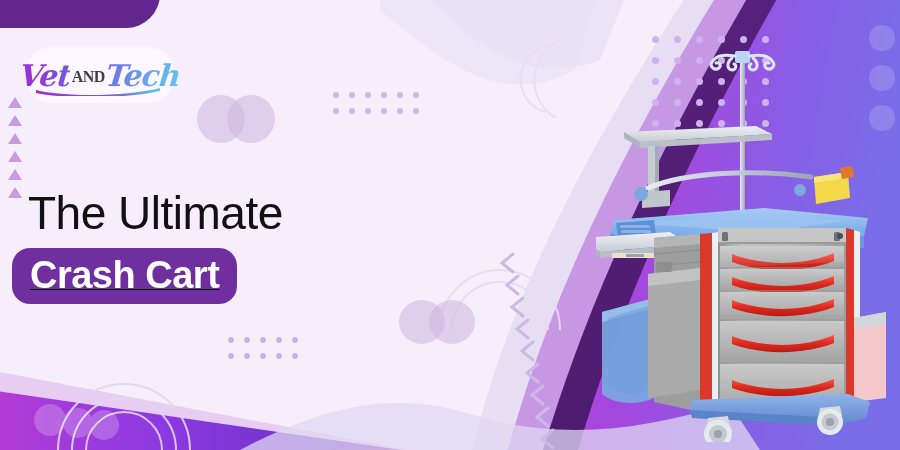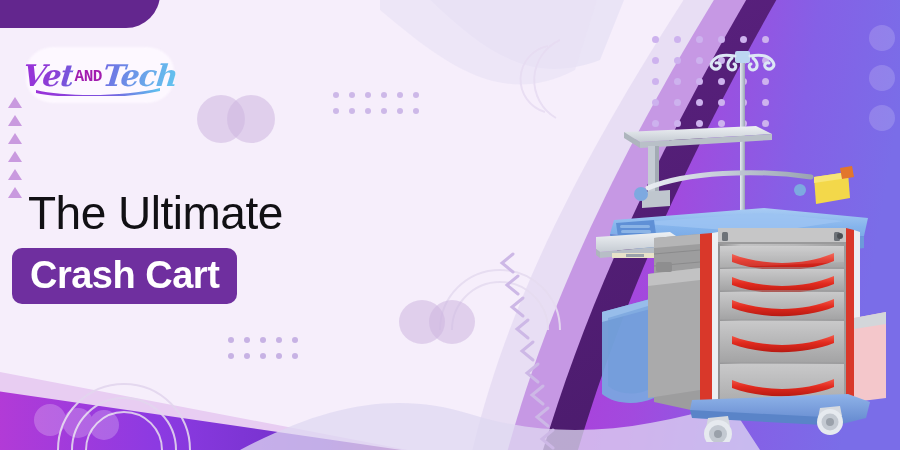--- a/index.html
+++ b/index.html
@@ -42,22 +42,22 @@
   }
   .logo-vet {
     font-family:"DejaVu Serif", serif;
     font-style:italic; font-weight:bold; font-size:30px;
     background:linear-gradient(100deg,#9b30d9 0%,#8b3fd6 60%,#6d63e0 100%);
     -webkit-background-clip:text; background-clip:text; color:transparent;
     letter-spacing:-1px;
     transform:skewX(-6deg);
   }
   .logo-and {
-    font-family:Liberation Mono, monospace;
-    font-weight:bold; font-size:16px; color:#a21caf;
+    font-family:Liberation Serif, serif;
+    font-weight:bold; font-size:16px; color:#404040;
     letter-spacing:-.5px; margin:0 1px; position:relative; top:2px;
   }
   .logo-tech {
     font-family:"DejaVu Serif", serif;
     font-style:italic; font-weight:bold; font-size:30px;
     background:linear-gradient(100deg,#6f6ae3 0%,#6aa8ea 60%,#62c4ef 100%);
     -webkit-background-clip:text; background-clip:text; color:transparent;
     letter-spacing:-1px;
     transform:skewX(-6deg);
   }
@@ -68,22 +68,23 @@
   
   .headline {
     position:absolute; left:28px; top:190px;
     font-size:46px; font-weight:400; color:#111014;
     letter-spacing:-.5px; line-height:1;
     font-family:Liberation Sans, sans-serif;
   }
   .sub-banner {
     position:absolute; left:12px; top:248px;
     background:#6f2f9f;
-    border-radius:10px;
+    border-radius:18px;
     padding:8px 18px 10px 18px;
+    text-decoration:underline;
   }
   .sub-banner span {
     font-size:38px; font-weight:bold; color:#ffffff;
     letter-spacing:-.5px; line-height:1;
     font-family:"Liberation Sans", sans-serif;
   }
 
   
   .tri-col { position:absolute; left:8px; top:97px; }
   .tri {

